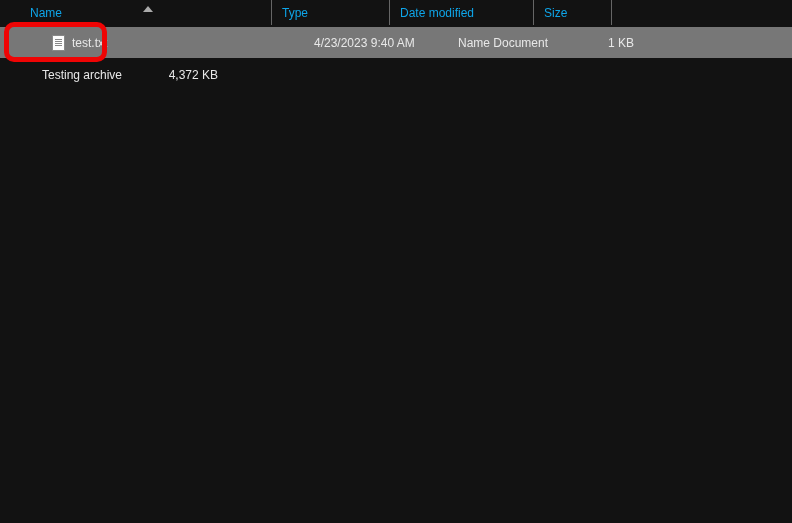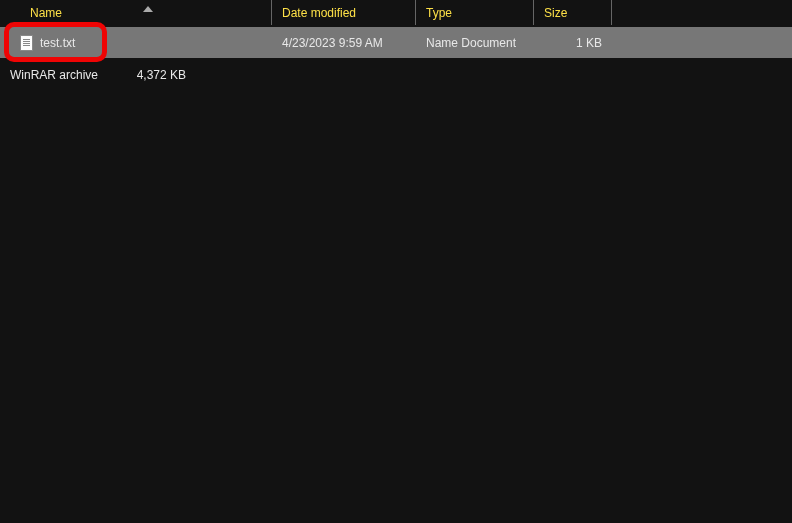--- a/index.html
+++ b/index.html
@@ -26,21 +26,21 @@
       height: 26px;
       align-items: center;
       border-bottom: 1px solid #121212;
     }
     .col-header {
       border-right: 1px solid #666;
       height: 100%;
       display: flex;
       align-items: center;
       padding: 0 6px 0 10px;
-      color: #fde047;
+      color: #0ea5e9;
       font-weight: 400;
       position: relative;
     }
     .col-name { width: 272px; padding-left: 30px; }
     .col-date { width: 144px; }
     .col-type { width: 118px; }
     .col-size { width: 78px; justify-content: flex-start; }
     .col-rest { flex: 1; border-right: none; }
     .sort-arrow {
       position: absolute;
@@ -53,20 +53,21 @@
       border-bottom: 6px solid #aaa;
     }
     .file-rows {
       width: 100%;
     }
     .file-row {
       display: flex;
       height: 31px;
       align-items: center;
       margin-top: 1px;
+      padding-left: 32px;
     }
     .file-row.selected {
       background: #777777;
     }
     .cell {
       display: flex;
       align-items: center;
       height: 100%;
       padding: 0 6px 0 10px;
       white-space: nowrap;
@@ -121,54 +122,54 @@
   </style>
 </head>
 <body>
 
 <div class="file-explorer">
   <div class="header-row">
     <div class="col-header col-name">
       <span>Name</span>
       <span class="sort-arrow"></span>
     </div>
+    <div class="col-header col-type">
+      <span>Type</span>
+    </div>
     <div class="col-header col-date">
       <span>Date modified</span>
-    </div>
-    <div class="col-header col-type">
-      <span>Type</span>
     </div>
     <div class="col-header col-size">
       <span>Size</span>
     </div>
     <div class="col-header col-rest"></div>
   </div>
 
   <div class="file-rows">
     <div class="file-row selected">
       <div class="cell cell-name">
         <span class="icon">
           <span class="txt-icon"></span>
         </span>
         <span>test.txt</span>
       </div>
       <div class="cell cell-date">
-        <span>4/23/2023 9:59 AM</span>
+        <span>4/23/2023 9:40 AM</span>
       </div>
       <div class="cell cell-type">
         <span>Name Document</span>
       </div>
       <div class="cell cell-size">
         <span>1 KB</span>
       </div>
     </div>
 
     <div class="file-row">
       <div class="cell cell-type">
-        <span>WinRAR archive</span>
+        <span>Testing archive</span>
       </div>
       <div class="cell cell-size">
         <span>4,372 KB</span>
       </div>
     </div>
   </div>
 </div>
 
 <div class="highlight-box"></div>
 

